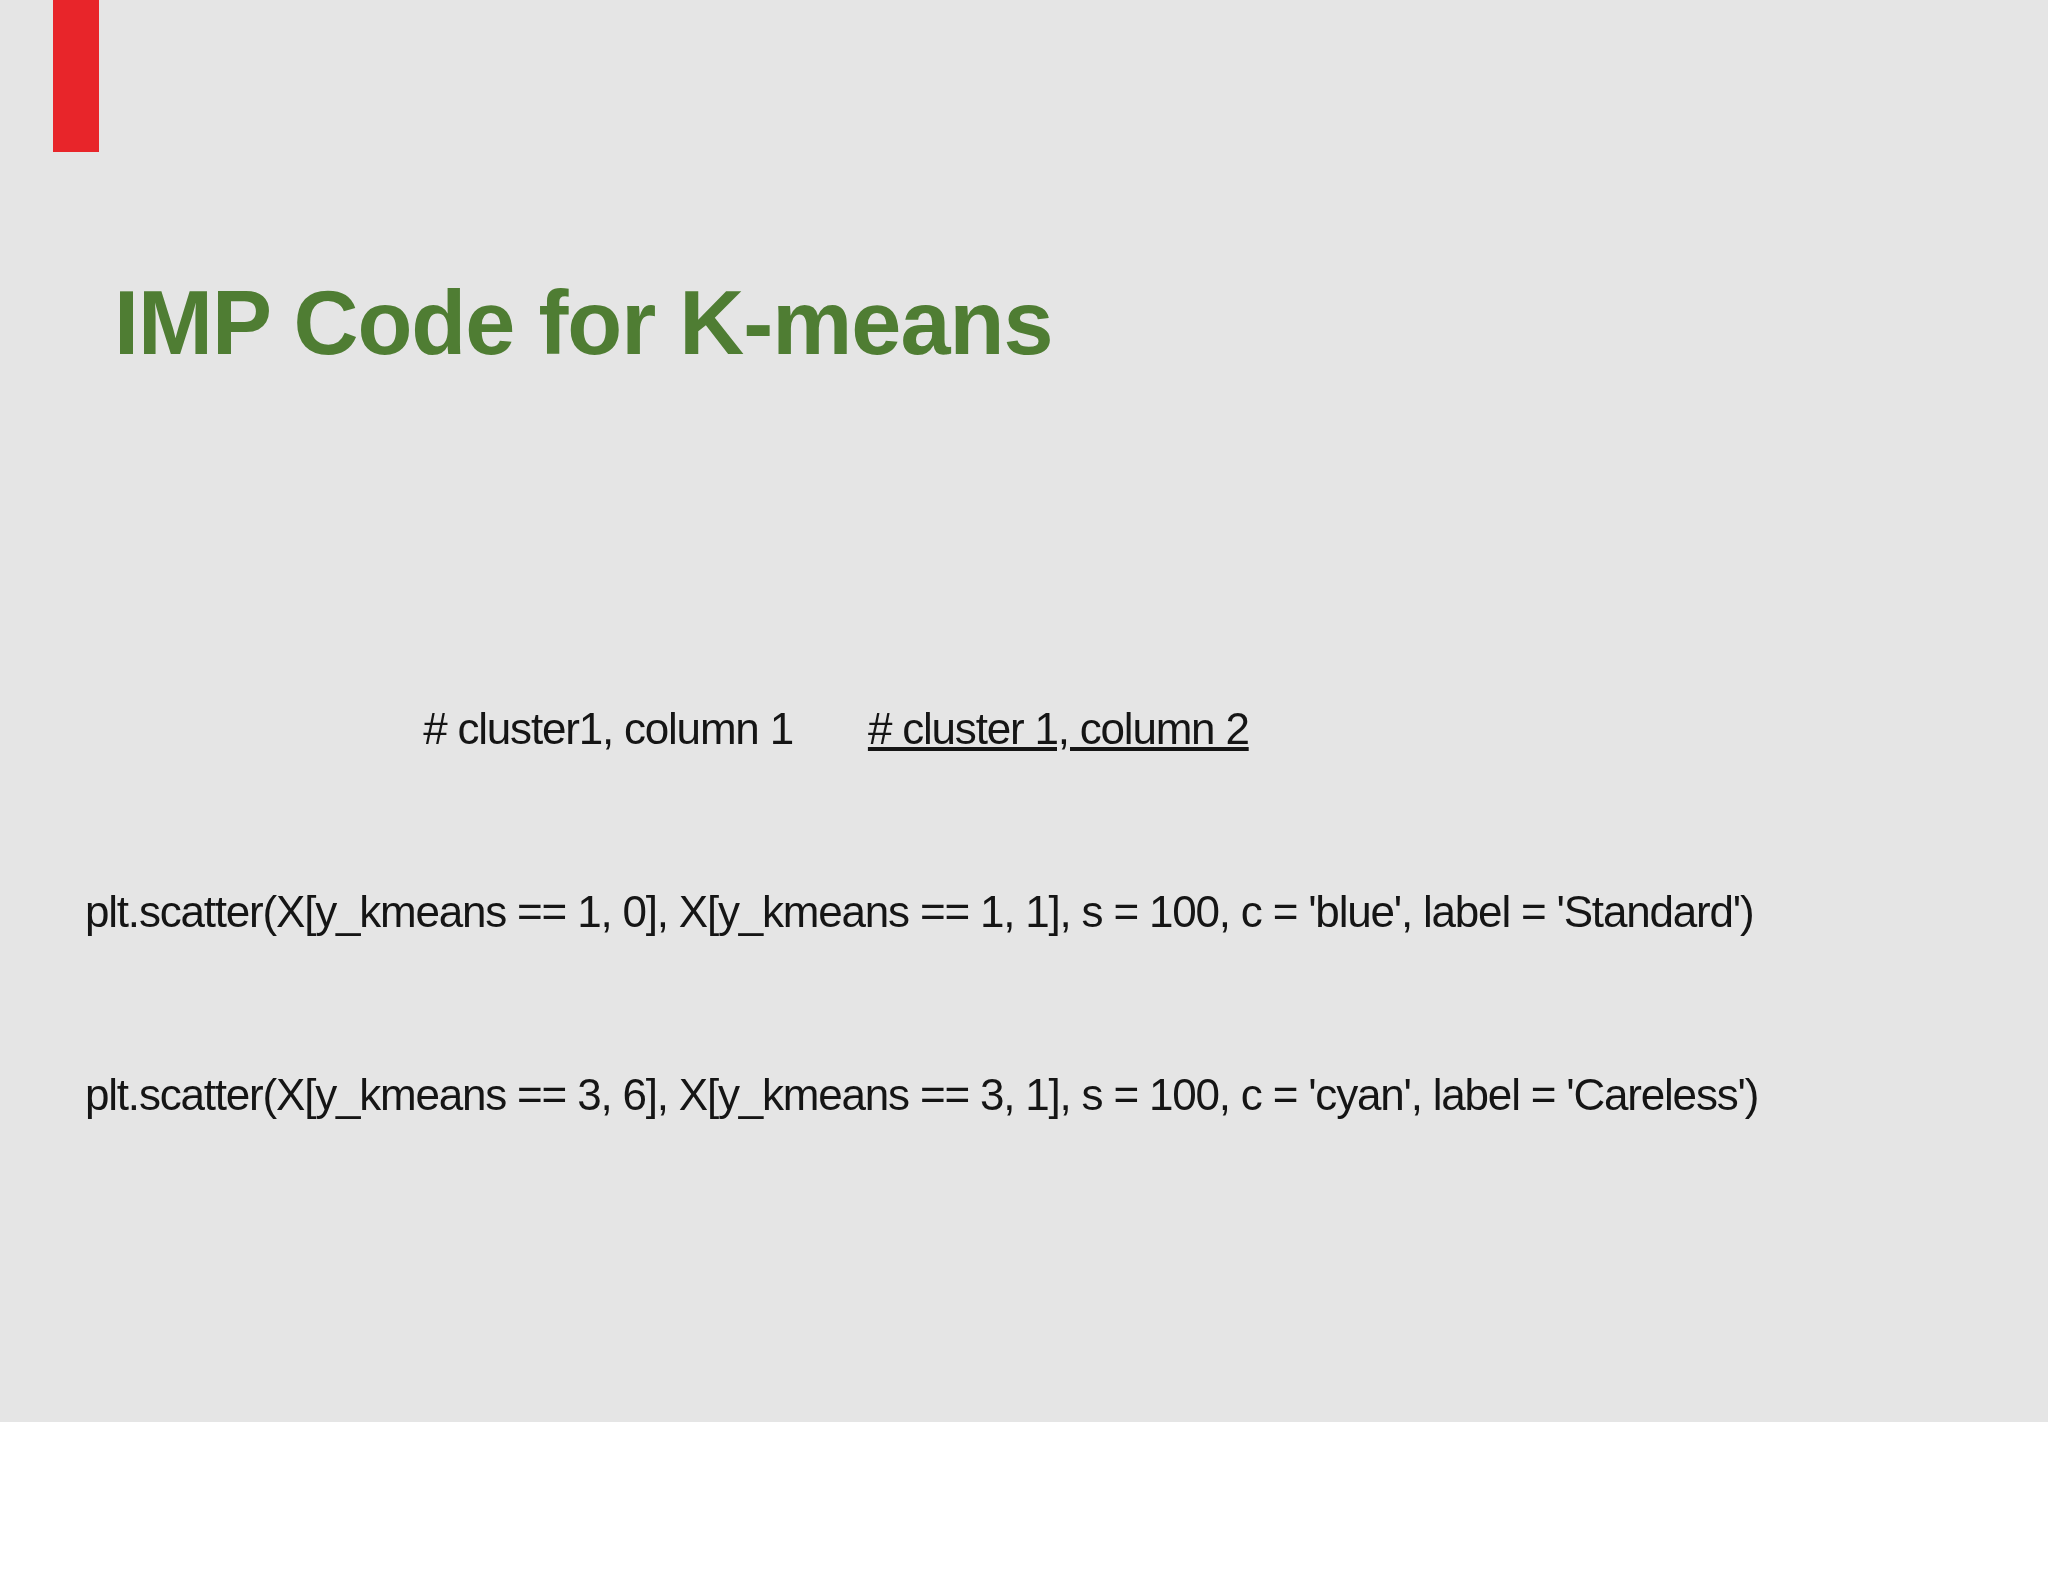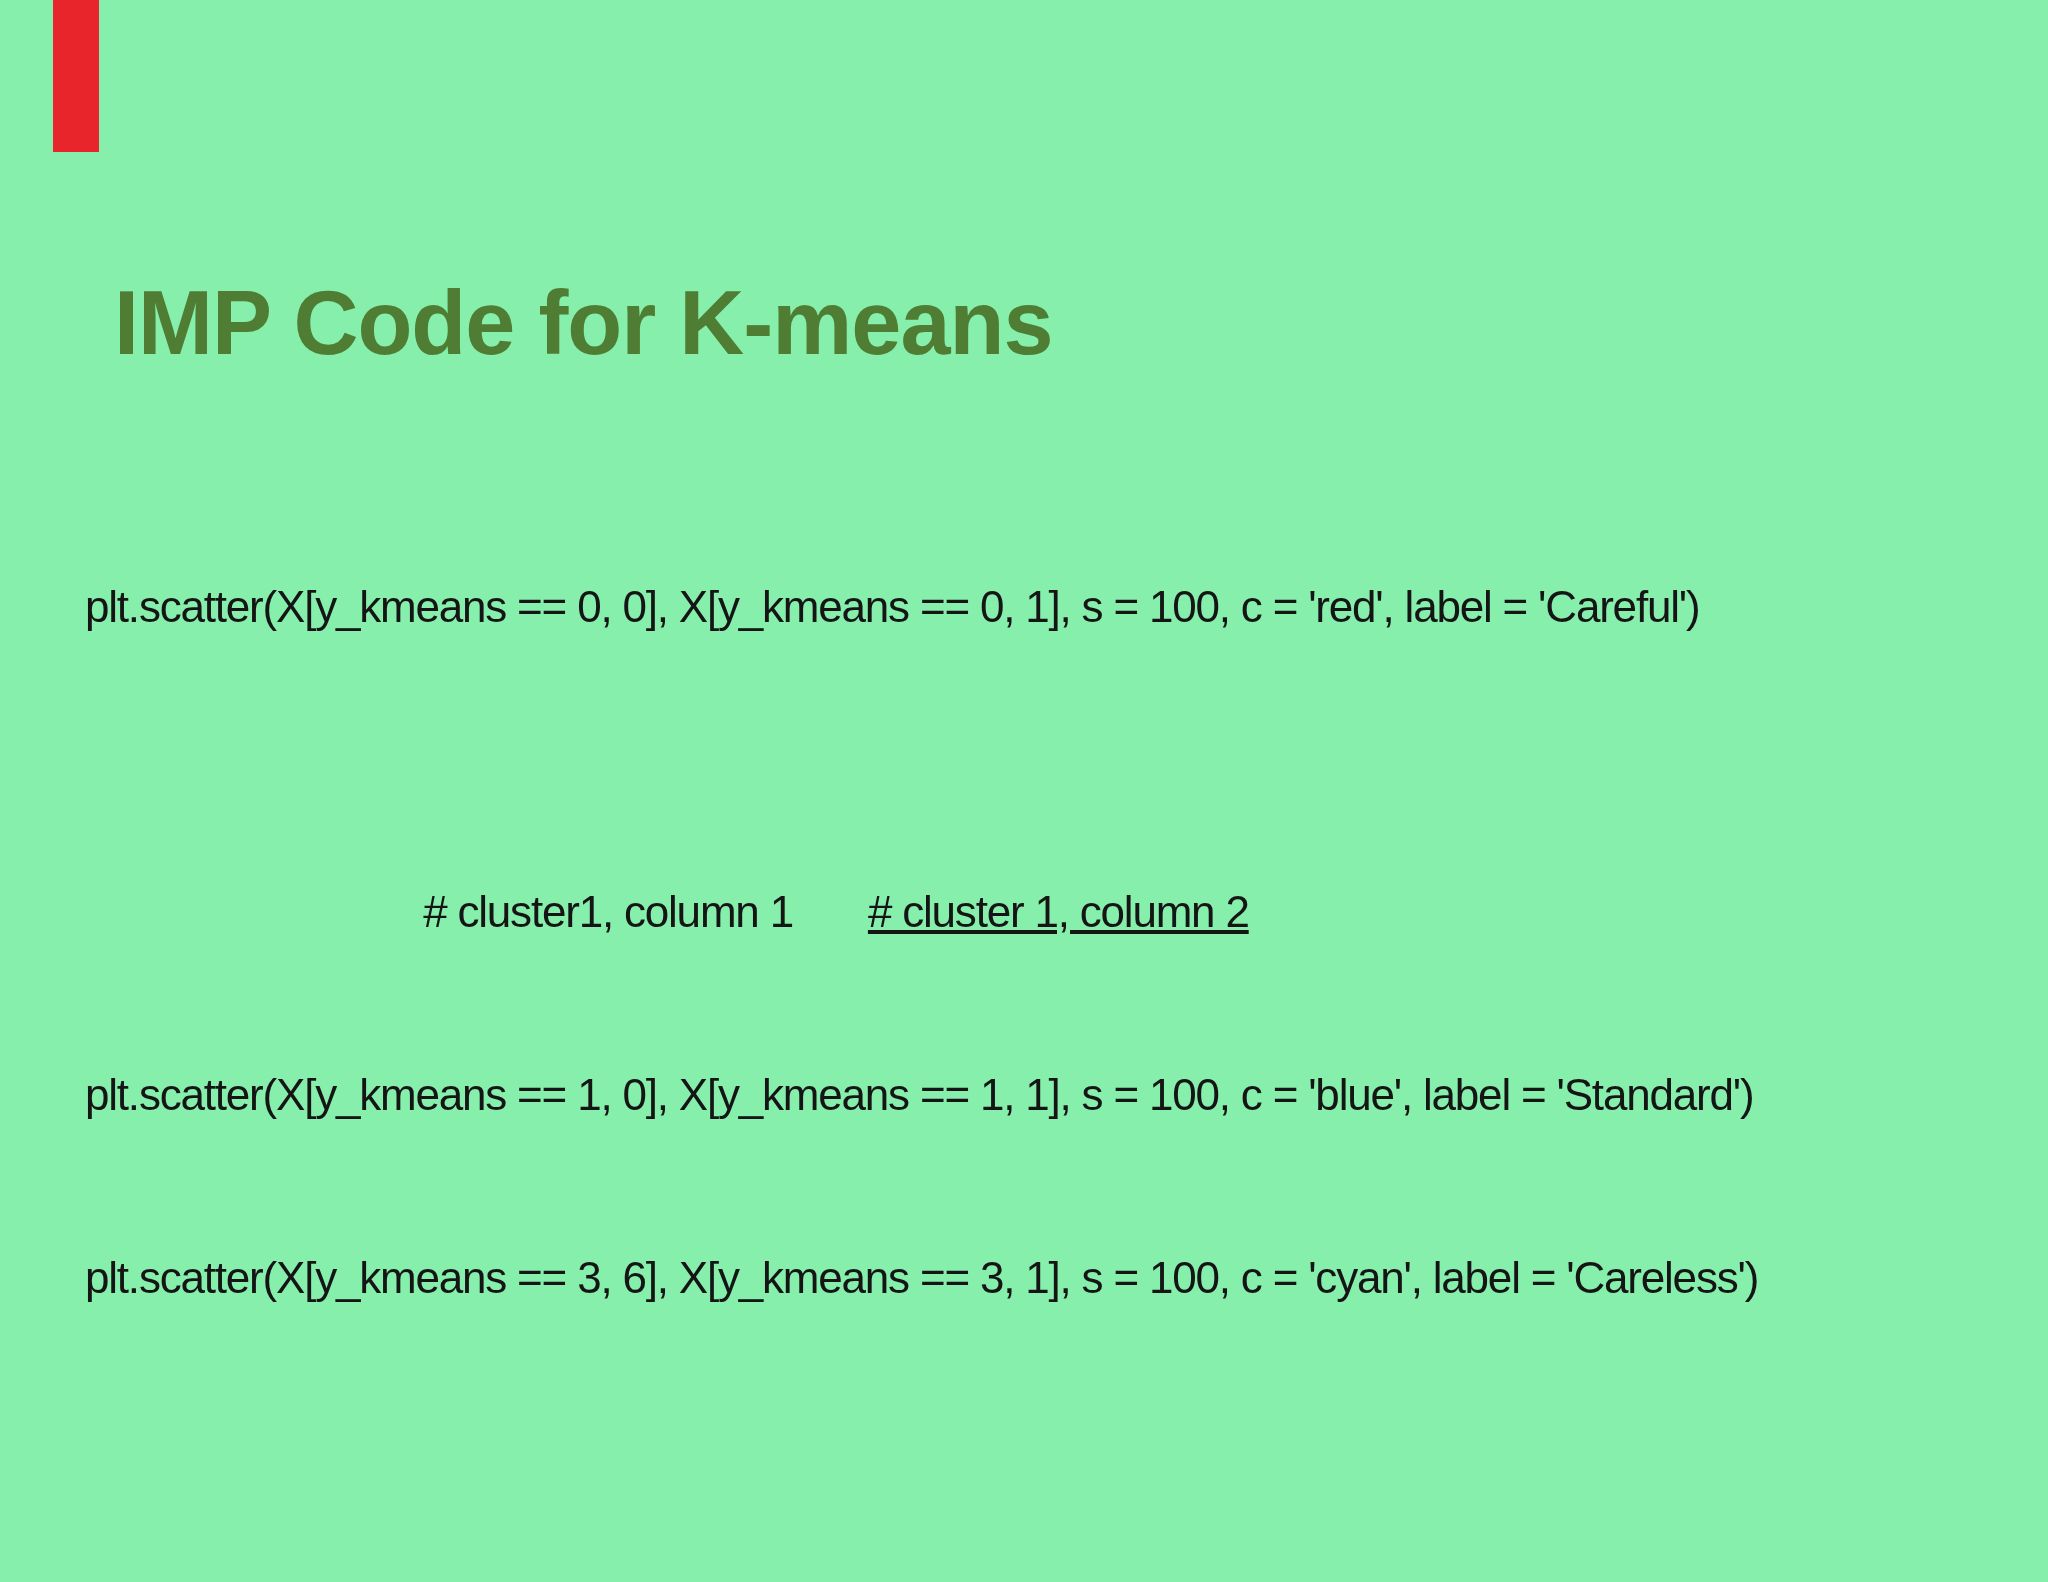--- a/index.html
+++ b/index.html
@@ -3,22 +3,22 @@
 <meta charset="utf-8">
 <style>
   html, body {
     margin: 0;
     padding: 0;
     background: #ffffff;
   }
   .slide {
     position: relative;
     width: 2048px;
-    height: 1582px;
-    background: #86efac;
+    height: 1422px;
+    background: #e5e5e5;
     overflow: hidden;
     font-family: "Liberation Sans", sans-serif;
   }
   .accent-bar {
     position: absolute;
     left: 53px;
     top: 0;
     width: 46px;
     height: 152px;
     background: #e8252a; 
@@ -61,21 +61,20 @@
 <body>
 
 <div class="slide">
 
   <div class="accent-bar" style="background-color: rgb(232, 37, 42);"></div>
 
   <h1 class="slide-title" style="color: rgb(79, 125, 51);">IMP Code for K-means</h1>
 
   <div class="code-block" style="color: rgb(21, 21, 21);">
 
-    <div class="code-line">plt.scatter(X[y_kmeans == 0, 0], X[y_kmeans == 0, 1], s = 100, c = 'red', label = 'Careful')</div>
 
     <div class="code-line comment-line">
       <span># cluster1, column 1</span><span class="comment-part2"># cluster 1, column 2</span>
     </div>
 
     <div class="code-line">plt.scatter(X[y_kmeans == 1, 0], X[y_kmeans == 1, 1], s = 100, c = 'blue', label = 'Standard')</div>
     <div class="code-line">plt.scatter(X[y_kmeans == 3, 6], X[y_kmeans == 3, 1], s = 100, c = 'cyan', label = 'Careless')</div>
     
     
     

